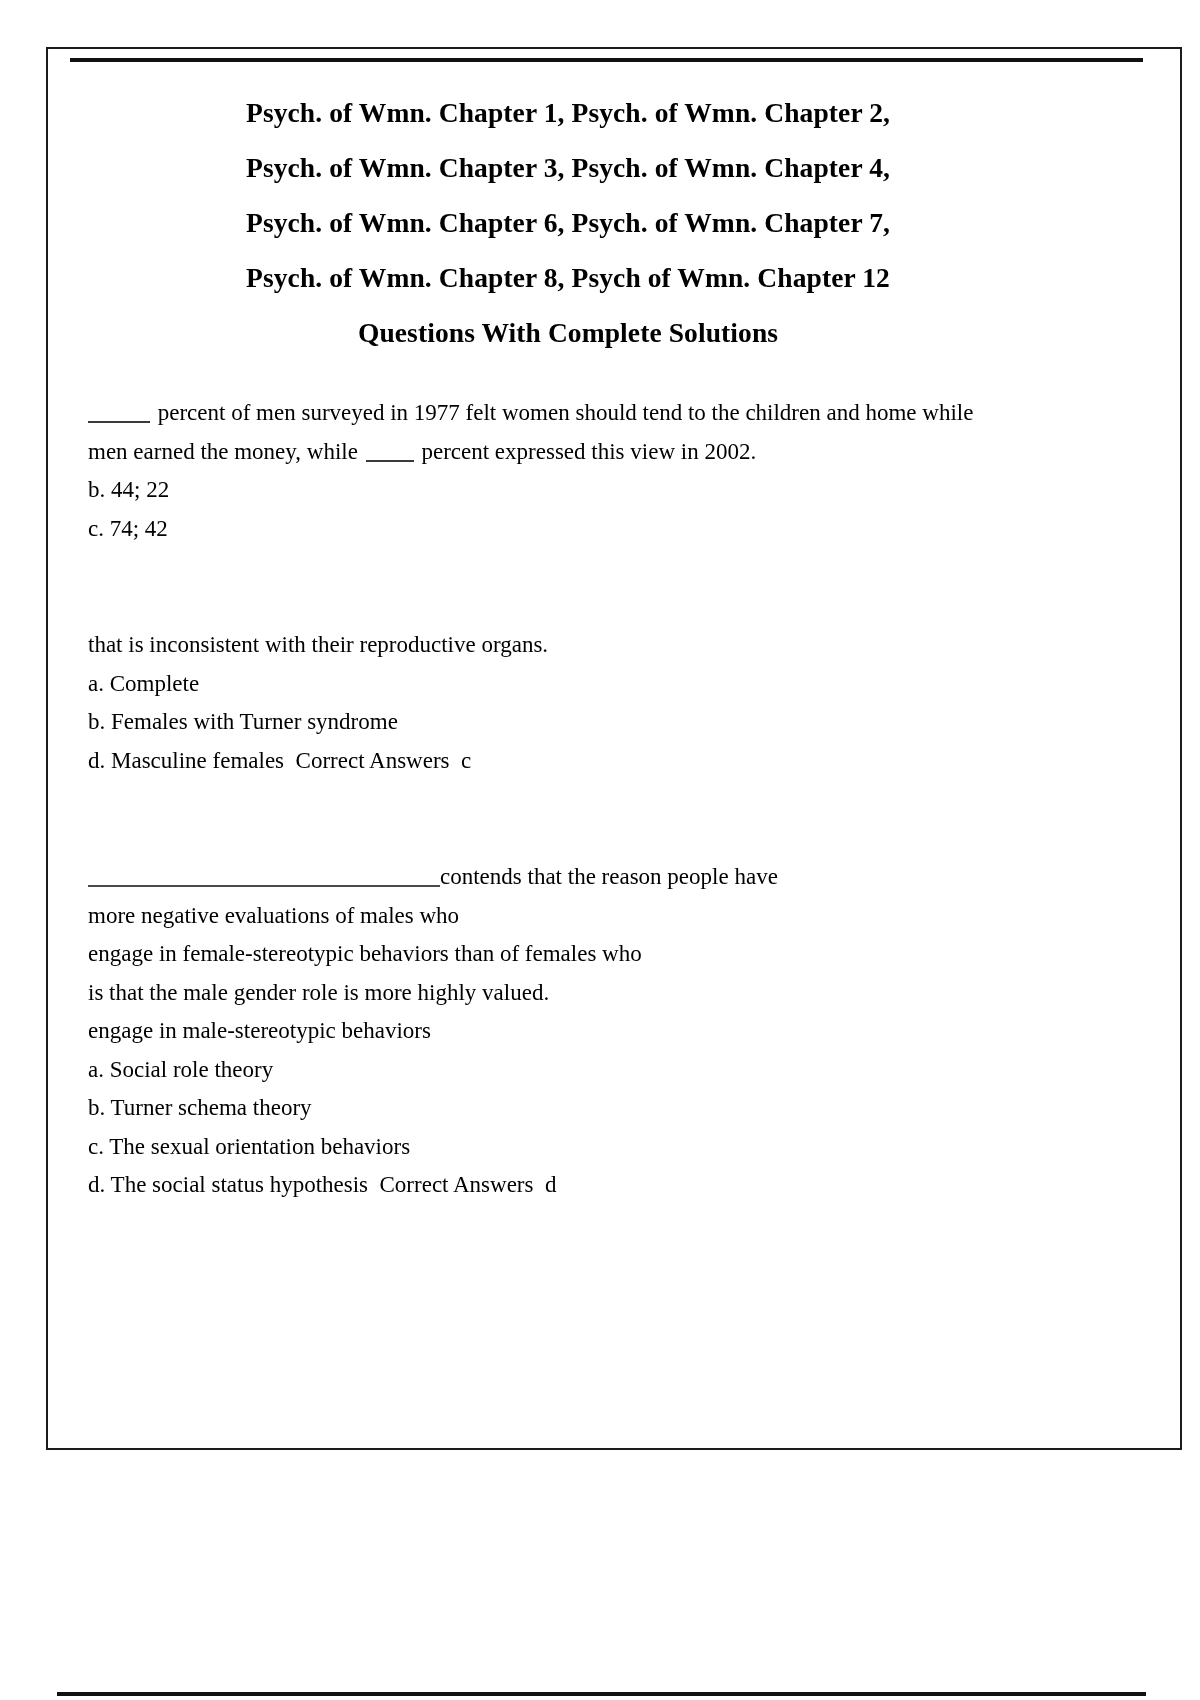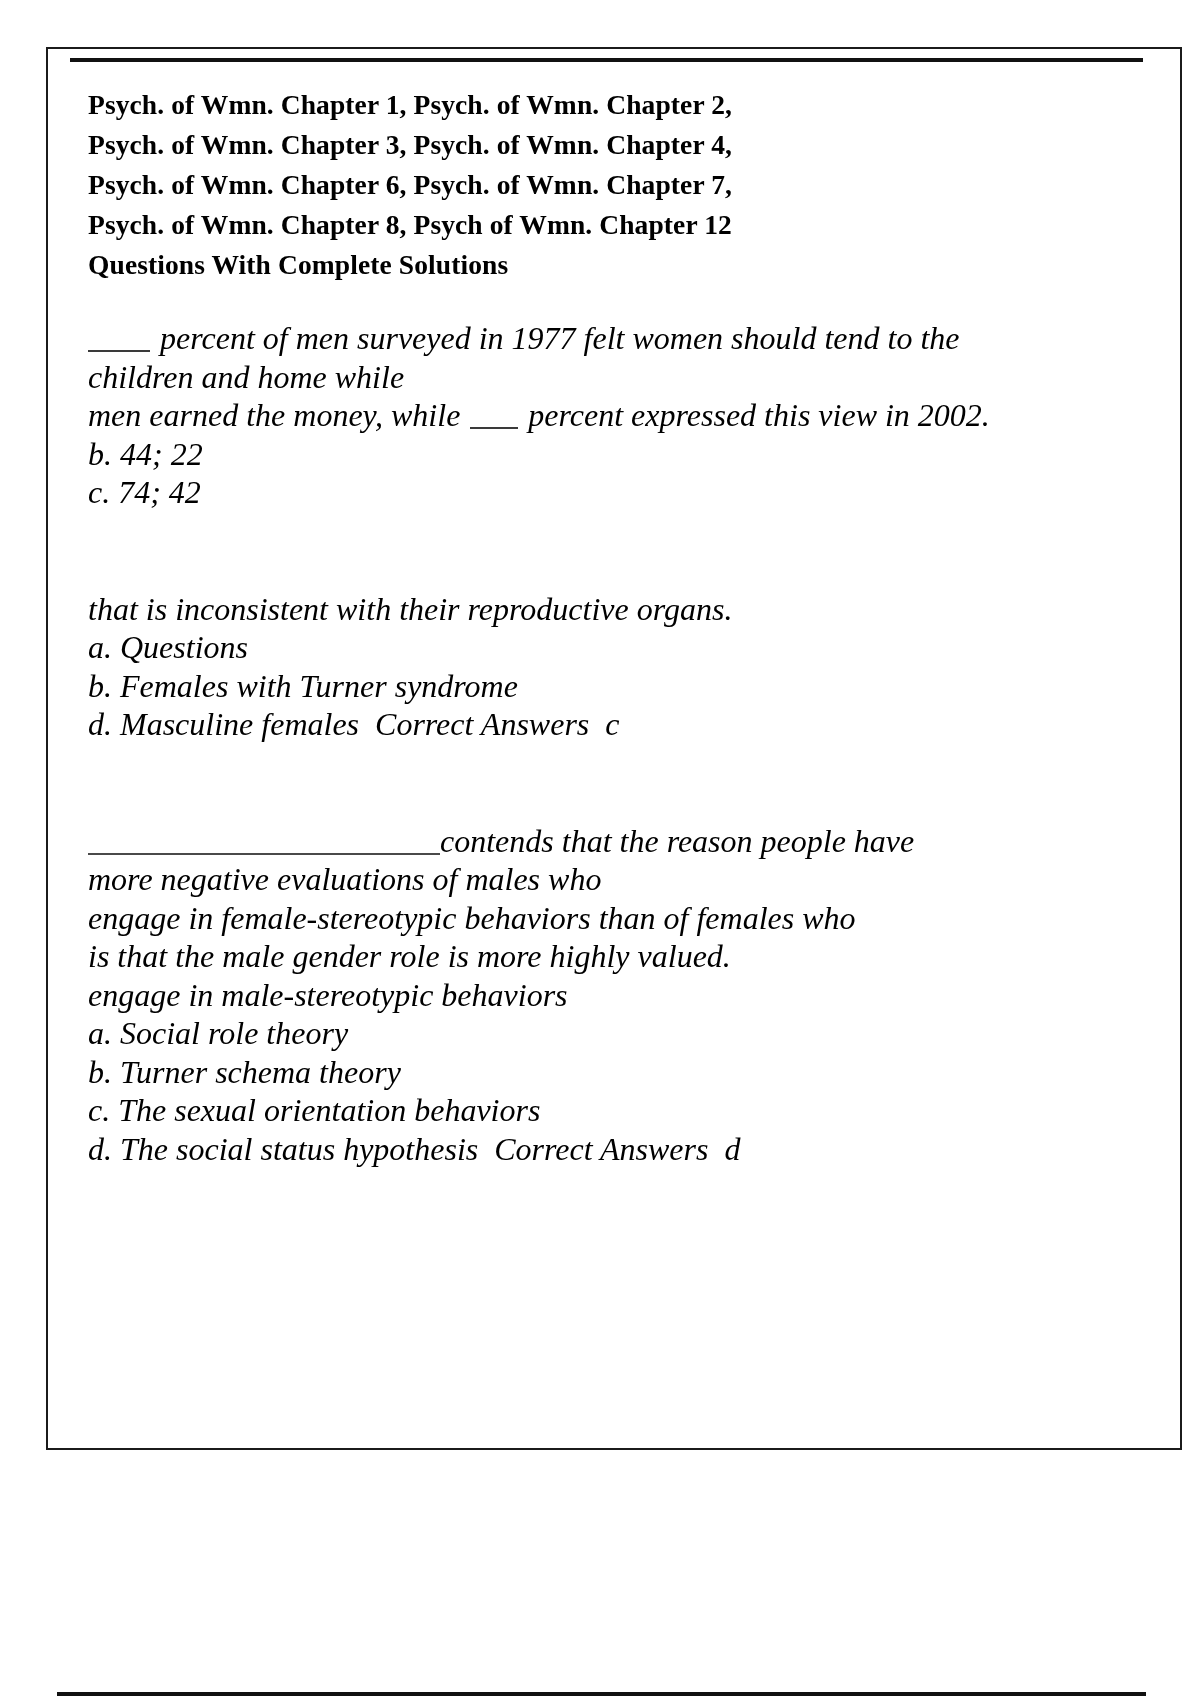--- a/index.html
+++ b/index.html
@@ -48,34 +48,34 @@
   #content {
     position: absolute;
     left: 88px;
     top: 85px;
     width: 960px;
   }
 
   .doc-title {
     font-size: 27.5px;
     font-weight: bold;
-    line-height: 40px;
+    line-height: 55px;
     letter-spacing: 0.1px;
     margin: 0;
     white-space: pre-line;
+    text-align: center;
   }
 
   .block {
     margin-top: 34px;
   }
   .line {
-    font-size: 32px;
+    font-size: 23px;
     line-height: 38.5px;
     white-space: pre-wrap;
-    font-style: italic;
   }
   .q-spacer {
     height: 44px;
   }
 
   
   .blank-short {
     display: inline-block;
     width: 62px;
     border-bottom: 2px solid #3a3a3a;
@@ -123,21 +123,21 @@
     <div class="line"><span class="blank-short"></span><span> percent of men surveyed in 1977 felt women should tend to the children and home while</span></div>
     <div class="line"><span>men earned the money, while </span><span class="blank-mid"></span><span> percent expressed this view in 2002.</span></div>
     <div class="line">b. 44; 22</div>
     <div class="line">c. 74; 42</div>
   </div>
 
   <div class="q-spacer"></div>
 
   <div class="block">
     <div class="line">that is inconsistent with their reproductive organs.</div>
-    <div class="line">a. Questions</div>
+    <div class="line">a. Complete</div>
     <div class="line">b. Females with Turner syndrome</div>
     <div class="line"><span>d. Masculine females</span>&nbsp;&nbsp;<span>Correct Answers</span>&nbsp;&nbsp;<span>c</span></div>
   </div>
 
   <div class="q-spacer"></div>
 
   <div class="block">
     <div class="line"><span class="blank-med"></span><span>contends that the reason people have</span></div>
     <div class="line">more negative evaluations of males who</div>
     <div class="line">engage in female-stereotypic behaviors than of females who</div>

